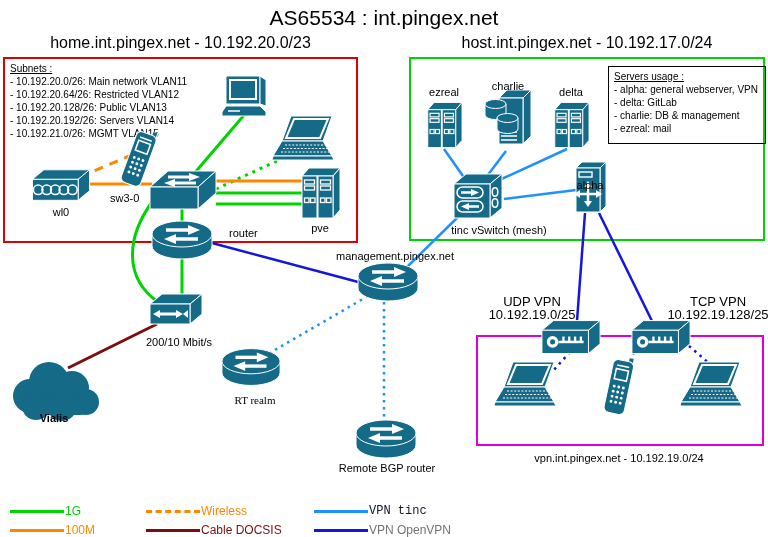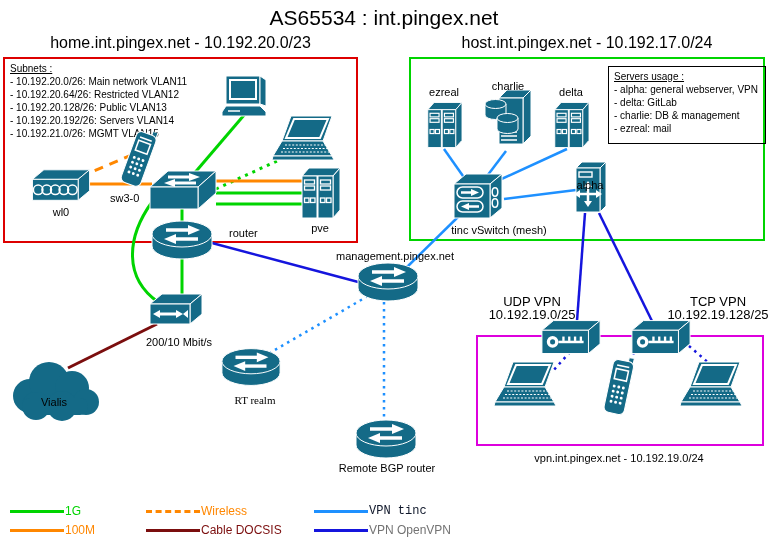--- a/index.html
+++ b/index.html
@@ -316,21 +316,21 @@
     </svg>
   <svg class="dev" style="left:680px;top:360px;" width="66" height="52">
       <use href="#ic-laptop"></use>
     </svg>
 
   <div class="lbl ctr" style="left:30px;top:206px;width:62px;">wl0</div>
   <div class="lbl" style="left:110px;top:192px;">sw3-0</div>
   <div class="lbl" style="left:220px;top:227px;padding-left:9px;">router</div>
   <div class="lbl ctr" style="left:300px;top:222px;width:40px;">pve</div>
   <div class="lbl ctr" style="left:134px;top:336px;width:90px;">200/10 Mbit/s</div>
-  <div class="lbl ctr" style="left:10px;top:396px;width:88px;">Vialis</div>
+  <div class="lbl ctr" style="left:10px;top:412px;width:88px;font-weight:bold;">Vialis</div>
   <div class="lbl" style="left:336px;top:250px;">management.pingex.net</div>
   <div class="lbl ctr" style="left:224px;top:394px;width:62px;font-family:Liberation Serif, serif;">RT realm</div>
   <div class="lbl ctr" style="left:328px;top:462px;width:118px;">Remote BGP router</div>
   <div class="lbl ctr" style="left:426px;top:86px;width:36px;">ezreal</div>
   <div class="lbl ctr" style="left:483px;top:80px;width:50px;">charlie</div>
   <div class="lbl ctr" style="left:553px;top:86px;width:36px;">delta</div>
   <div class="lbl ctr" style="left:572px;top:150px;width:36px;margin-top:29px;">alpha</div>
   <div class="lbl ctr" style="left:443px;top:224px;width:112px;">tinc vSwitch (mesh)</div>
 
   <div class="vpnlbl" style="left:478px;top:295px;width:108px;">

